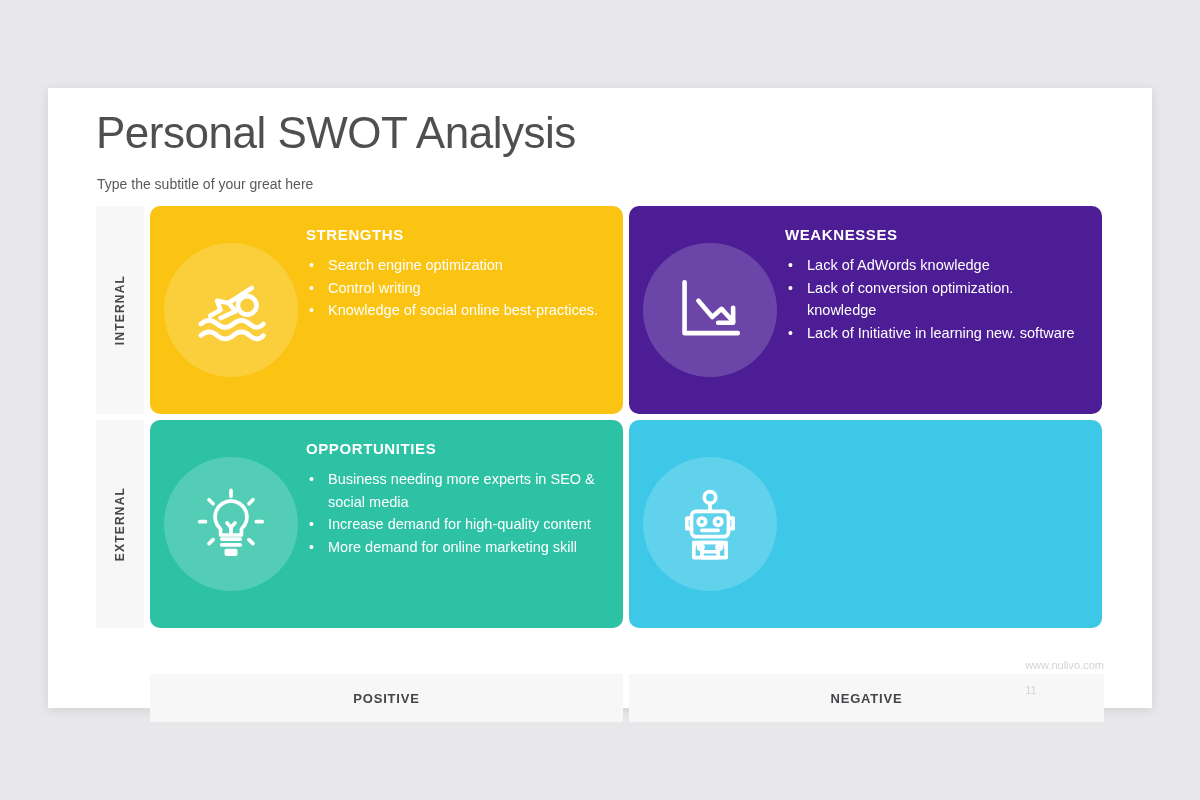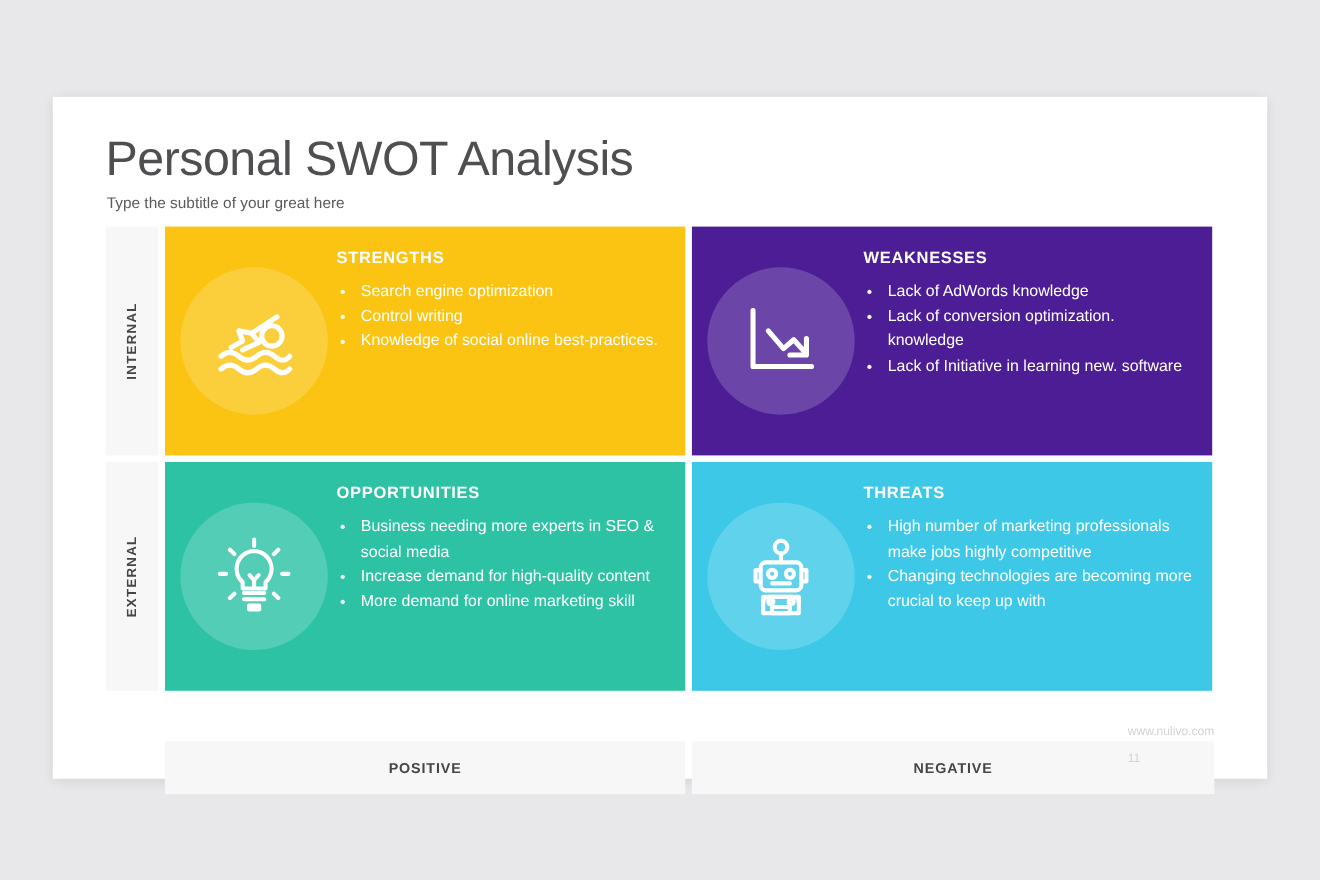--- a/index.html
+++ b/index.html
@@ -9,21 +9,21 @@
     font-family:"Liberation Sans", sans-serif;
     overflow:hidden;
   }
   #slide {
     position:absolute; left:48px; top:88px;
     width:1104px; height:620px;
     background:#ffffff;
     box-shadow:0 2px 10px rgba(0,0,0,0.10);
   }
   #title {
-    position:absolute; left:48px; top:32px;
+    position:absolute; left:48px; top:20px;
     font-size:44px; font-weight:400; color:#4f4f52;
     letter-spacing:-0.5px; white-space:nowrap;
   }
   #subtitle {
     position:absolute; left:49px; top:88px;
     font-size:14px; color:#5a5a5e; font-weight:400;
   }
 
   
   #grid { position:absolute; left:48px; top:118px; width:1008px; height:462px; }
@@ -35,21 +35,21 @@
   .axis-label span {
     position:absolute; left:50%; top:50%;
     transform:translate(-50%,-50%) rotate(-90deg);
     font-size:12px; font-weight:700; color:#45454a;
     letter-spacing:1.2px; white-space:nowrap;
   }
   #axis-internal { top:0; height:208px; }
   #axis-external { top:214px; height:208px; }
 
   .quad {
-    position:absolute; overflow:hidden;
+    position:absolute; overflow:hidden;border-radius:10px;
   }
   #quad-s { left:54px;  top:0;   width:473px; height:208px; background:#fbc412; }
   #quad-w { left:533px; top:0;   width:473px; height:208px; background:#4c1d95; }
   #quad-o { left:54px;  top:214px; width:473px; height:208px; background:#2ec2a5; }
   #quad-t { left:533px; top:214px; width:473px; height:208px; background:#3ec8e8; }
 
   .icon-circle {
     position:absolute; left:14px; top:50%;
     transform:translateY(-50%);
     width:134px; height:134px; border-radius:50%;
@@ -181,27 +181,20 @@
           <circle cx="25" cy="30" r="3.2"></circle>
           <circle cx="39" cy="30" r="3.2"></circle>
           <path d="M25 37.5 h14"></path>
           <path d="M18 48 h28 v13 H18 z"></path>
           <path d="M18 52 a5 5 0 0 1 5 -4 h18 a5 5 0 0 1 5 4"></path>
           <circle cx="24" cy="52" r="2"></circle>
           <circle cx="40" cy="52" r="2"></circle>
           <path d="M25 56 h14 v5 h-14 z"></path>
         </svg>
       </div>
-      <div class="quad-body">
-        <div class="quad-heading">THREATS</div>
-        <ul class="bullets">
-          <li>High number of marketing professionals make jobs highly competitive</li>
-          <li>Changing technologies are becoming more crucial to keep up with</li>
-        </ul>
-      </div>
     </div>
   </div>
 
   <div id="polarity">
     <div class="pol" id="pol-pos">POSITIVE</div>
     <div class="pol" id="pol-neg">NEGATIVE</div>
   </div>
 
   <div id="footer">
     <span>www.nulivo.com</span>

